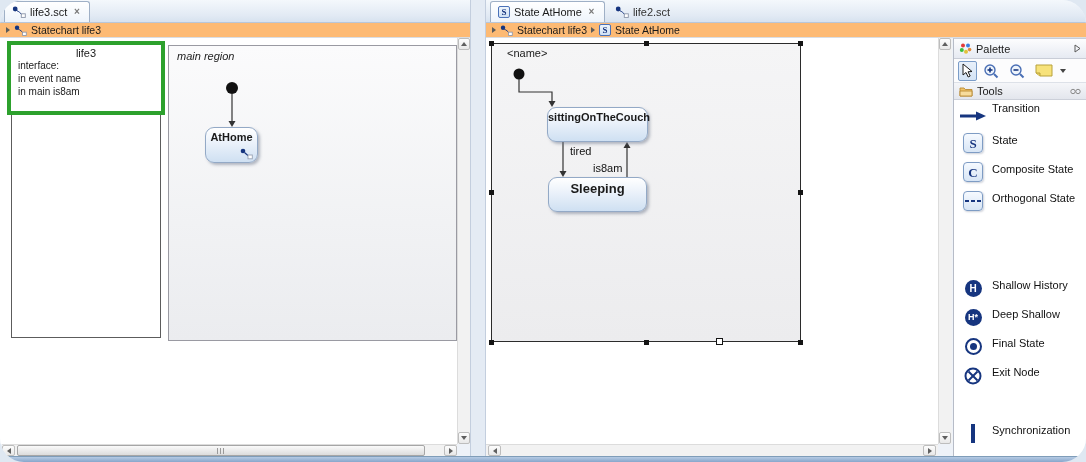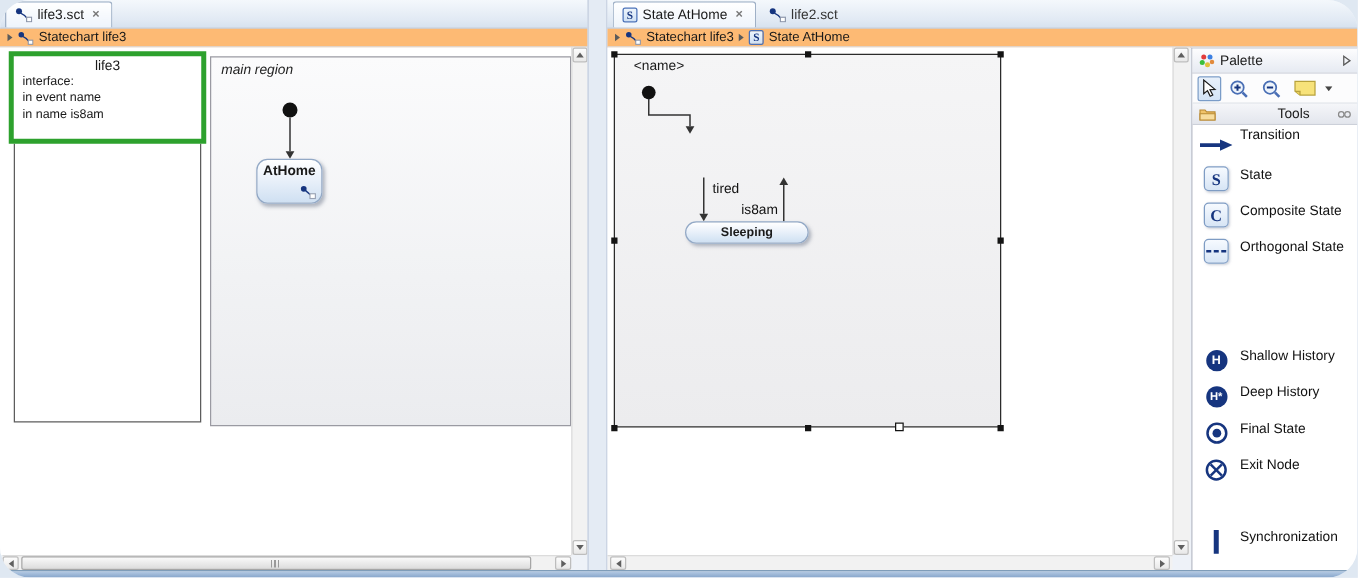--- a/index.html
+++ b/index.html
@@ -159,21 +159,21 @@
   </div>
 
   <div class="abs canvas" style="left:0;top:38px;width:457px;height:406px;">
 
     <div class="abs spec-tall" style="left:11px;top:7px;width:150px;height:293px;"></div>
 
     <div class="abs green-sel" style="left:7px;top:3px;width:158px;height:74px;">
       <div class="spec-title">life3</div>
       <div class="spec-line">interface:</div>
       <div class="spec-line">in event name</div>
-      <div class="spec-line">in name is8am</div>
+      <div class="spec-line">in main is8am</div>
     </div>
 
     <div class="abs region-panel" style="left:168px;top:7px;width:289px;height:296px;">
       <span class="region-label">main region</span>
     </div>
     <svg class="abs" style="left:168px;top:7px;" width="289" height="296">
       <circle cx="64" cy="43" r="6" fill="#111"></circle>
       <line x1="64" y1="49" x2="64" y2="76" stroke="#333" stroke-width="1.2"></line>
       <polygon points="60.5,76 67.5,76 64,82" fill="#333"></polygon>
     </svg>
@@ -244,21 +244,24 @@
     <svg class="abs" style="left:0;top:0;" width="452" height="406">
       <circle cx="33" cy="36" r="5.5" fill="#111"></circle>
       <polyline points="33,41 33,54 66,54 66,63" fill="none" stroke="#333" stroke-width="1.2"></polyline>
       <polygon points="62.5,63 69.5,63 66,69" fill="#333"></polygon>
       <line x1="77" y1="104" x2="77" y2="133" stroke="#333" stroke-width="1.2"></line>
       <polygon points="73.5,133 80.5,133 77,139" fill="#333"></polygon>
       <line x1="141" y1="139" x2="141" y2="110" stroke="#333" stroke-width="1.2"></line>
       <polygon points="137.5,110 144.5,110 141,104" fill="#333"></polygon>
     </svg>
 
-    <div class="state" style="left:62px;top:139px;width:99px;height:18px;font-size:10px;">
+    <div class="state" style="left:61px;top:69px;width:101px;height:35px;font-size:11px;">
+      <span>sittingOnTheCouch</span>
+    </div>
+    <div class="state" style="left:62px;top:139px;width:99px;height:35px;font-size:13px;">
       <span>Sleeping</span>
     </div>
 
     <span class="trans-label" style="left:84px;top:107px;">tired</span>
     <span class="trans-label" style="left:107px;top:124px;">is8am</span>
 
     <div class="handle" style="left:3px;top:3px;"></div>
     <div class="handle" style="left:158px;top:3px;"></div>
     <div class="handle" style="left:312px;top:3px;"></div>
     <div class="handle" style="left:3px;top:152px;"></div>
@@ -331,21 +334,21 @@
       </span>
     </div>
 
     <div class="drawer-header">
       <span>
         <svg width="14" height="11" viewBox="0 0 14 11">
             <path d="M1,2 L5,2 L6.3,3.5 L13,3.5 L13,10 L1,10 Z" fill="#f0c36a" stroke="#b98a33" stroke-width="0.9"></path>
             <path d="M1,5 L13,5 L13,10 L1,10 Z" fill="#f7dc9d" stroke="#b98a33" stroke-width="0.9"></path>
           </svg>
       </span>
-      <span style="flex:1;margin-left:45px;">Tools</span>
+      <span style="flex:1;">Tools</span>
       <span>
         <svg width="11" height="7" viewBox="0 0 11 7">
             <circle cx="3" cy="3.5" r="2.2" fill="none" stroke="#8a8a8a" stroke-width="1"></circle>
             <circle cx="8" cy="3.5" r="2.2" fill="none" stroke="#8a8a8a" stroke-width="1"></circle>
           </svg>
       </span>
     </div>
 
     <div class="pal-item" style="top:62px;">
       <span class="icon-cell" style="top:10px;">
@@ -383,21 +386,21 @@
     <div class="pal-item" style="top:236px;">
       <span class="icon-cell" style="top:5px;">
           <span class="navy-circle">H</span>
         </span>
       <span class="plabel">Shallow History</span>
     </div>
     <div class="pal-item" style="top:265px;">
       <span class="icon-cell" style="top:5px;">
           <span class="navy-circle" style="font-size:9px;">H*</span>
         </span>
-      <span class="plabel">Deep History</span>
+      <span class="plabel">Deep Shallow</span>
     </div>
     <div class="pal-item" style="top:294px;">
       <span class="icon-cell" style="top:5px;">
           <span class="final-circle"></span>
         </span>
       <span class="plabel">Final State</span>
     </div>
     <div class="pal-item" style="top:323px;">
       <span class="icon-cell" style="top:5px;">
         <svg width="18" height="18" viewBox="0 0 18 18">

